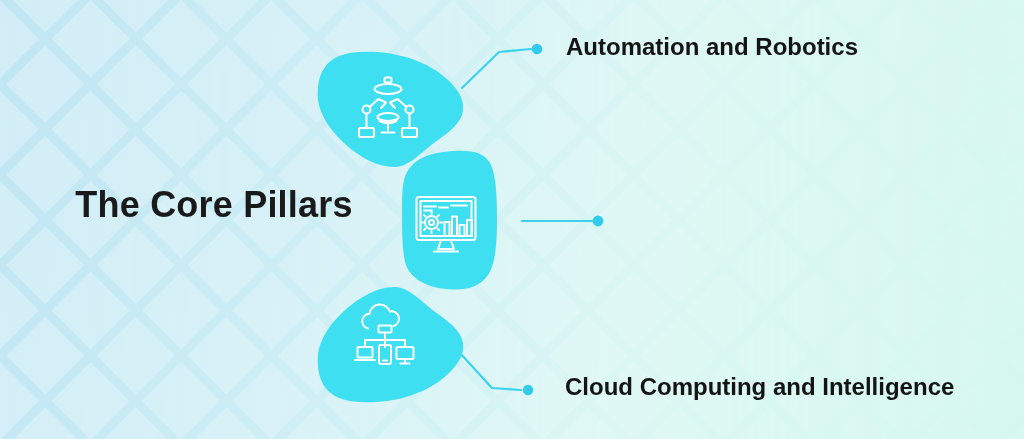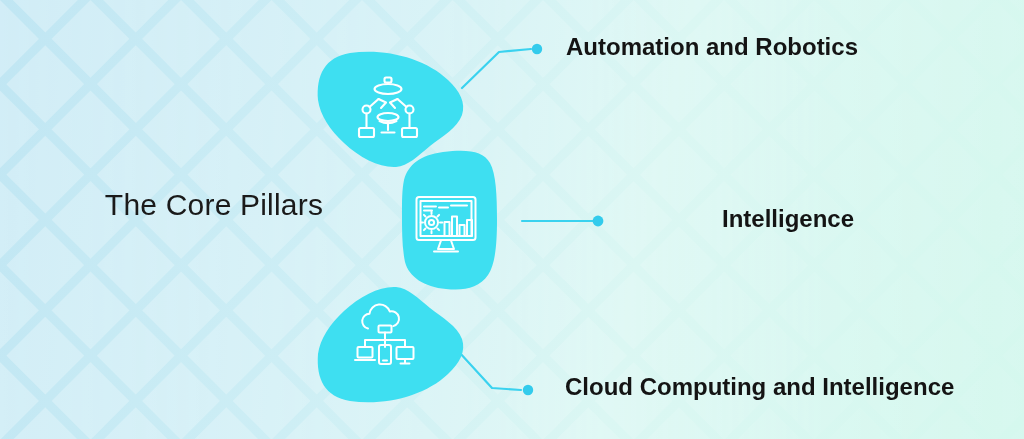--- a/index.html
+++ b/index.html
@@ -6,21 +6,21 @@
   .canvas{
     position:relative;
     width:1024px;height:439px;
     overflow:hidden;
     background:linear-gradient(102deg,#c0e6f3 0%,#cdeef5 32%,#dbf7f3 62%,#d5f8ee 100%);
     font-family:"Liberation Sans",sans-serif;
   }
   .bg{position:absolute;left:0;top:0;width:1024px;height:439px;}
   .title{
     position:absolute;left:14px;top:183px;width:400px;
-    text-align:center;font-weight:400;font-size:30px;line-height:43px;
+    text-align:center;font-weight:700;font-size:36px;line-height:43px;
     color:#1a1a1a;letter-spacing:.2px;
   }
   .label{
     position:absolute;font-weight:700;font-size:24px;color:#141414;
     white-space:nowrap;
   }
   .label-1{left:566px;top:33px;text-align:right;}
   .label-2{left:598px;top:204px;width:380px;text-align:center;line-height:29px;white-space:normal;}
   .label-3{left:565px;top:373px;}
 </style>
@@ -132,18 +132,17 @@
     </g>
   </svg>
 
   <div class="title">
     <div>The Core Pillars</div>
   </div>
 
   <div class="label label-1">Automation and Robotics</div>
 
   <div class="label label-2">
-    <div>Intelligence</div>
   </div>
 
   <div class="label label-3">Cloud Computing and Intelligence</div>
 
 </div>
 
 </body></html>

